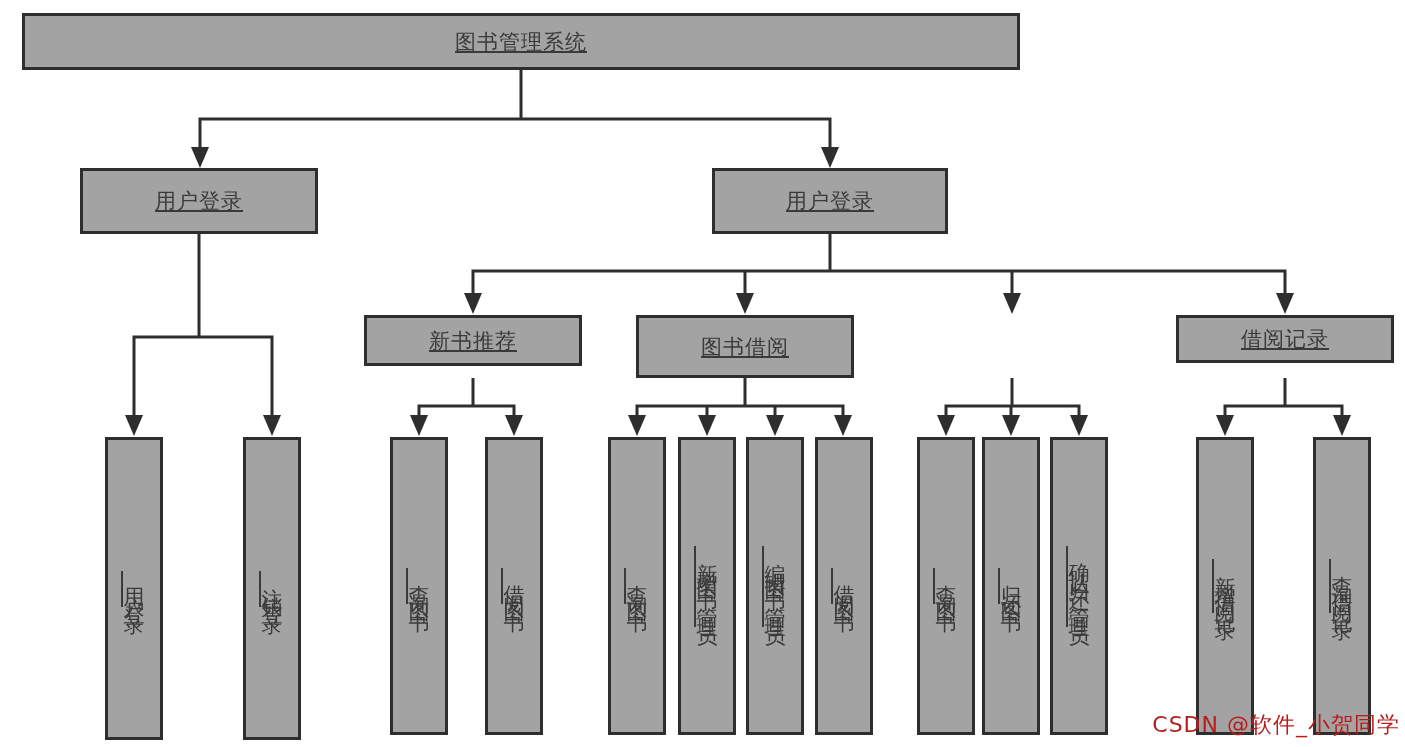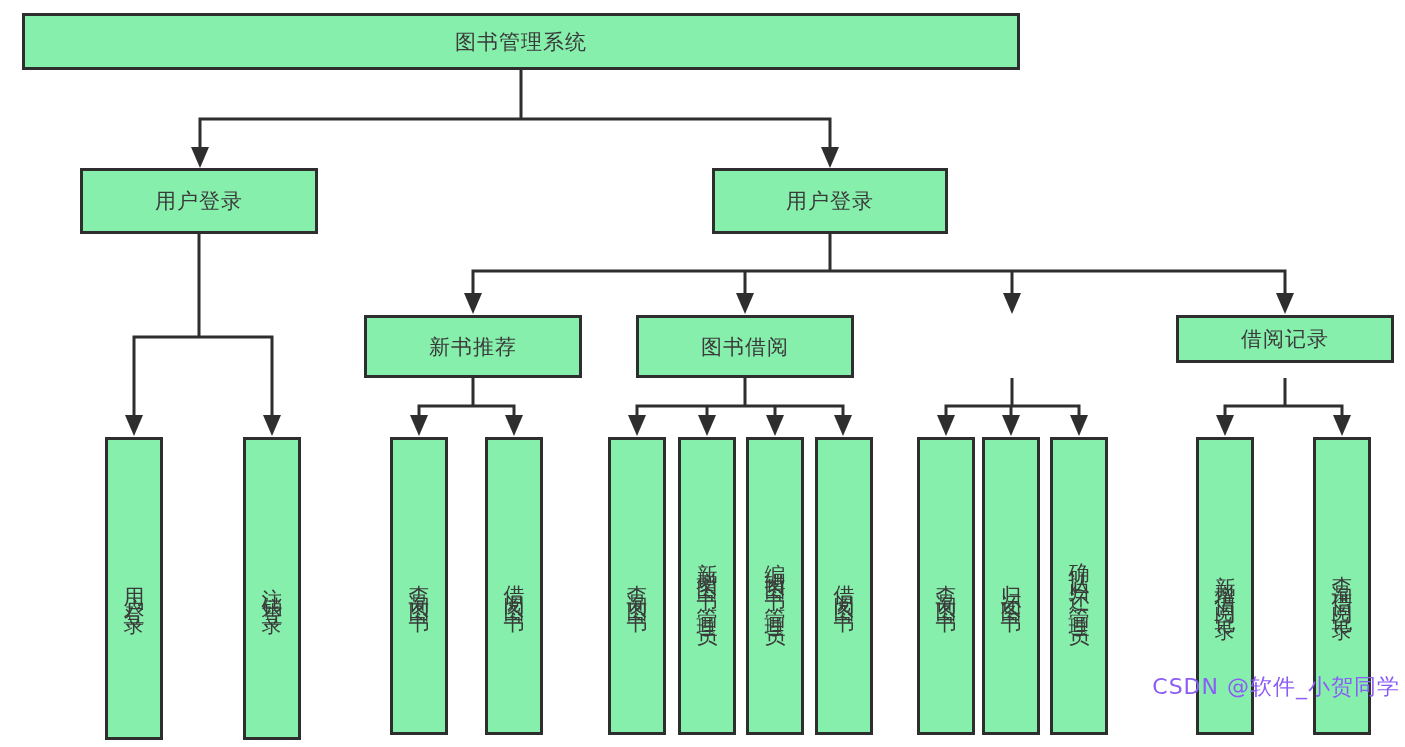--- a/index.html
+++ b/index.html
@@ -2,36 +2,37 @@
 <html><head>
 <meta charset="utf-8">
 <style>
   html,body { margin:0; padding:0; background:#ffffff; }
   .stage {
     position:relative; width:1405px; height:747px; background:#ffffff;
     font-family:"DejaVu Sans","Liberation Sans",sans-serif; overflow:hidden;
   }
   .node {
     position:absolute; box-sizing:border-box;
-    border:3px solid #2e2e2e; background:#86efac;
+    border:3px solid #2e2e2e; background:#a3a3a3;
     display:flex; align-items:center; justify-content:center;
     color:#3a3a3a;
+    text-decoration:underline;
   }
   .hnode { font-size:21px; letter-spacing:1px; }
   .vnode span {
     writing-mode:vertical-rl; text-orientation:mixed;
     font-size:21px; letter-spacing:9px; line-height:1.05; white-space:nowrap;
     color:#3a3a3a;
   }
   svg.wires { position:absolute; left:0; top:0; width:1405px; height:747px; }
   .wire { stroke:#2e2e2e; stroke-width:3; fill:none; }
   .ah { fill:#2e2e2e; stroke:none; }
   .watermark {
-    position:absolute; top:672px; right:5px;
-    font-size:22px; color:#8b5cf6; letter-spacing:1px; z-index:5;
+    position:absolute; top:710px; right:5px;
+    font-size:22px; color:#b91c1c; letter-spacing:1px; z-index:5;
     font-family:"DejaVu Sans","Liberation Sans",sans-serif;
   }
 </style>
 </head>
 <body>
 
 <div class="stage">
 
   <svg class="wires" viewBox="0 0 1405 747" xmlns="http://www.w3.org/2000/svg">
 
@@ -67,21 +68,21 @@
     <path class="wire" d="M1285 378 V406 M1223.5 406 H1343.5 M1225 406 V416 M1342 406 V416"></path>
     <polygon class="ah" points="1216,415 1234,415 1225,436"></polygon>
     <polygon class="ah" points="1333,415 1351,415 1342,436"></polygon>
   </svg>
 
   <div class="node hnode" style="left:22px; top:13px; width:998px; height:57px;">图书管理系统</div>
 
   <div class="node hnode" style="left:80px; top:168px; width:238px; height:66px;">用户登录</div>
   <div class="node hnode" style="left:712px; top:168px; width:236px; height:66px;">用户登录</div>
 
-  <div class="node hnode" style="left:364px; top:315px; width:218px; height:63px;">新书推荐</div>
+  <div class="node hnode" style="left:364px; top:315px; width:218px; height:51px;">新书推荐</div>
   <div class="node hnode" style="left:636px; top:315px; width:218px; height:63px;">图书借阅</div>
   <div class="node hnode" style="left:1176px; top:315px; width:218px; height:48px;">借阅记录</div>
 
   <div class="node vnode" style="left:105px; top:437px; width:58px; height:303px;">
     <span>用户登录</span>
     </div>
   <div class="node vnode" style="left:243px; top:437px; width:58px; height:303px;">
     <span>注销登录</span>
     </div>
 

